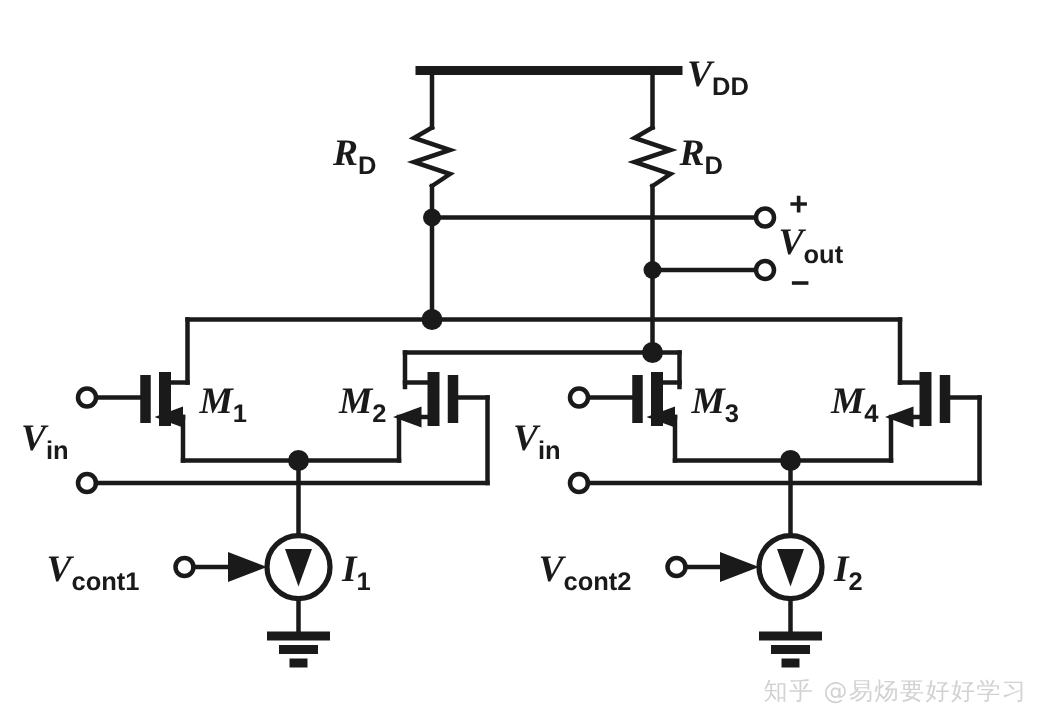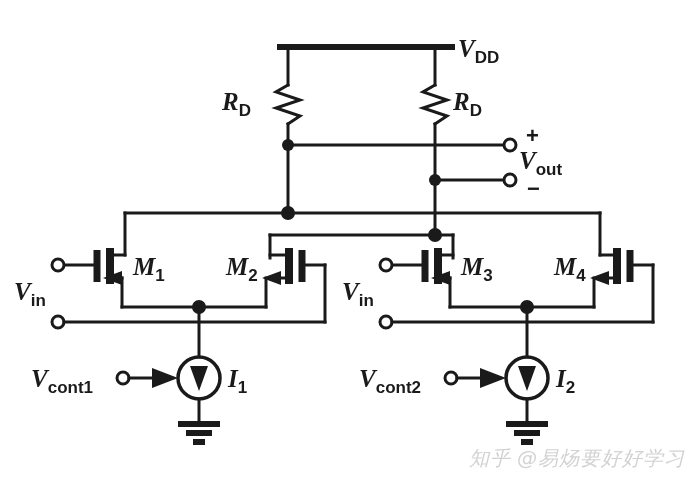--- a/index.html
+++ b/index.html
@@ -78,26 +78,25 @@
     font-family: "Liberation Sans", sans-serif;
     font-weight: bold;
     font-size: 22px;
     fill: #1a1a1a;
   }
   .watermark {
     position: absolute;
     right: 14px;
     bottom: 10px;
     font-family: "DejaVu Sans", sans-serif;
-    font-size: 20px;
+    font-size: 16px;
     color: #d2d2d2;
     letter-spacing: 1px;
     white-space: nowrap;
     user-select: none;
-    font-style: italic;
   }
   .wm-logo {
     display: inline-block;
     color: #d2d2d2;
     margin-right: 6px;
   }
 </style>
 </head>
 <body>
 

